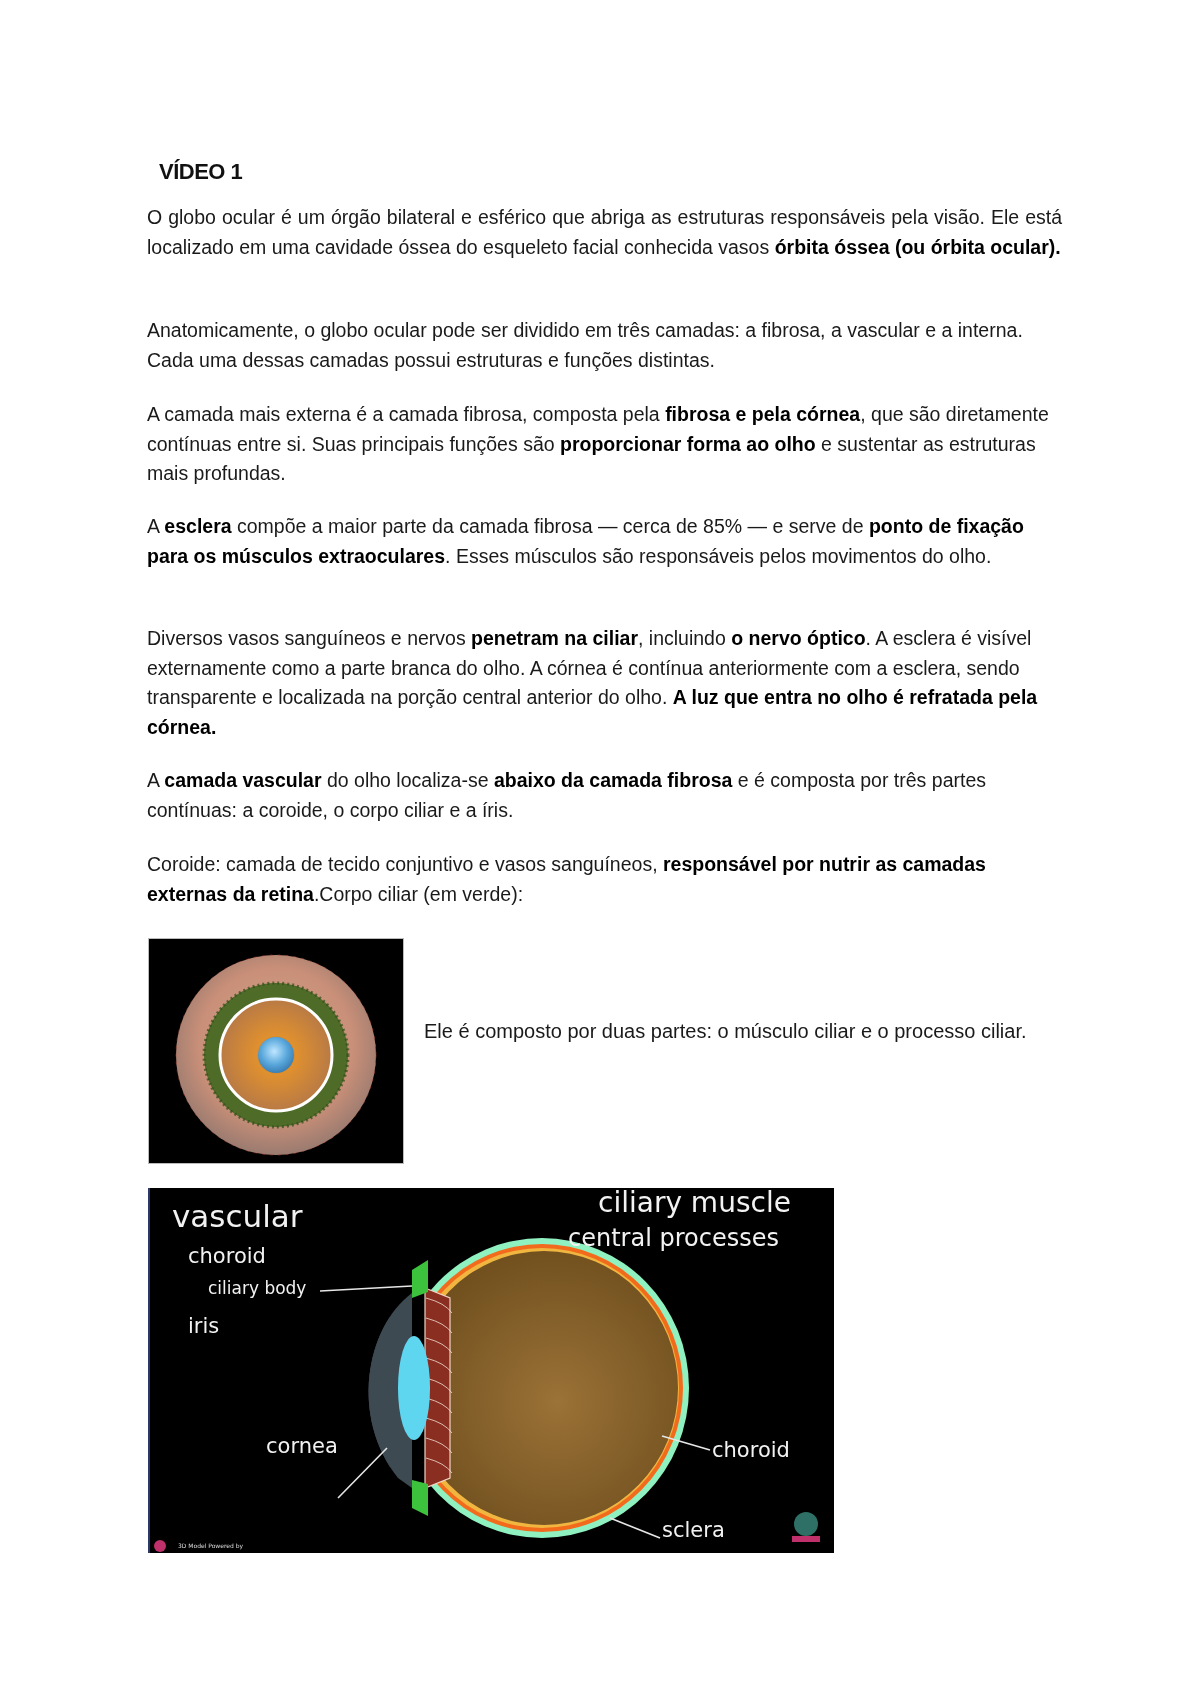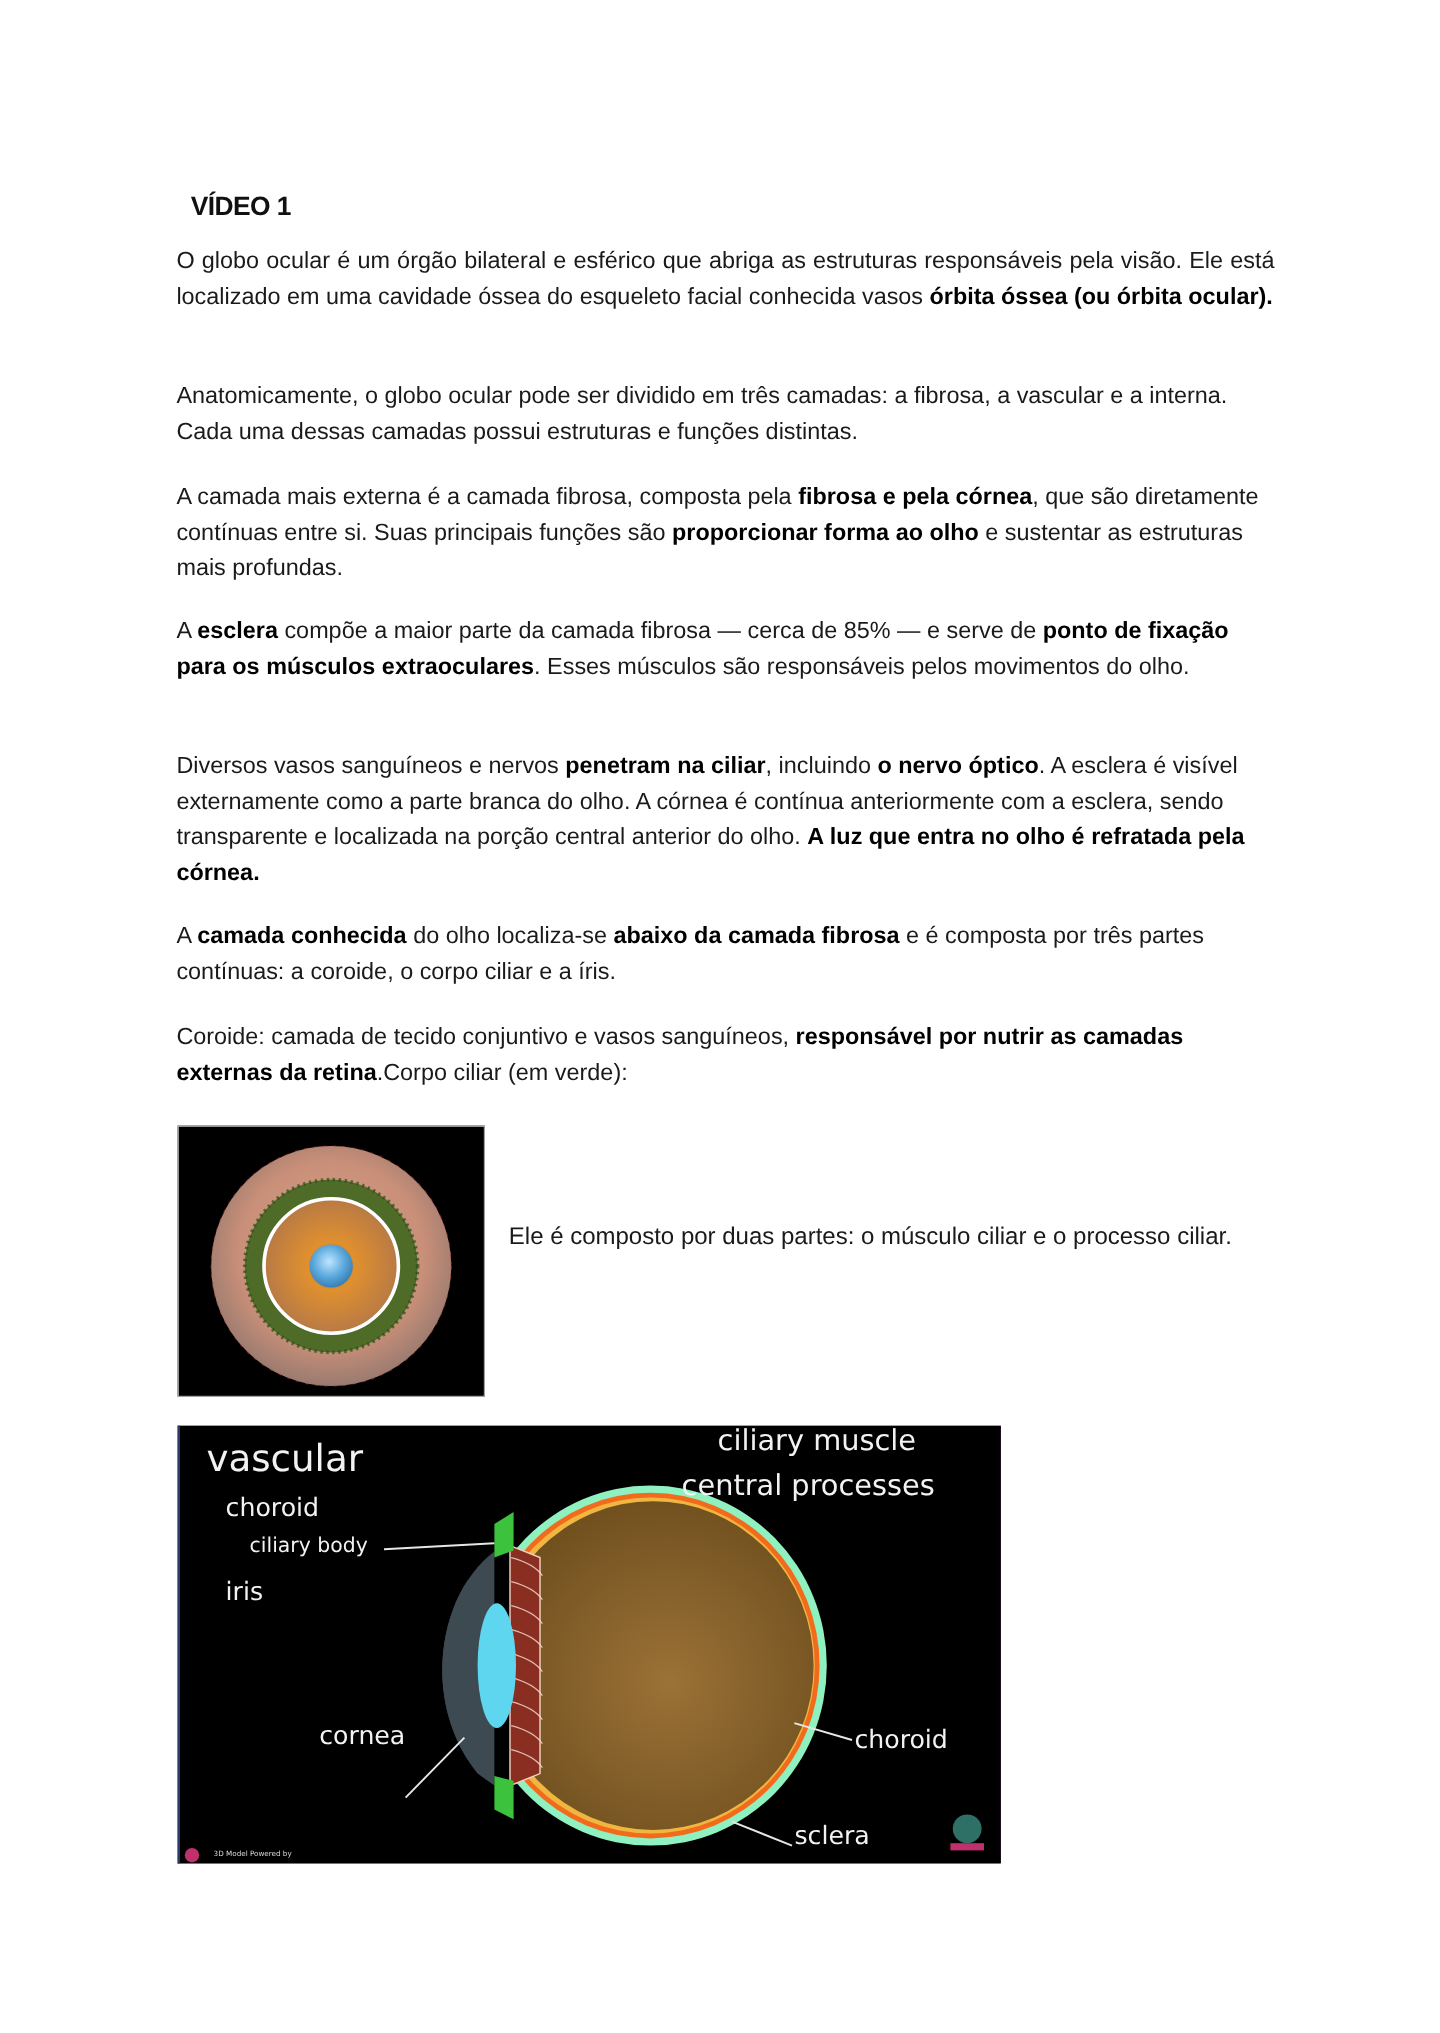--- a/index.html
+++ b/index.html
@@ -30,21 +30,21 @@
     .fig1 {
       position: absolute; left: 148px; top: 938px; width: 256px; height: 226px;
       background: #000; overflow: hidden; border: 1px solid #bbb; box-sizing: border-box;
     }
     .fig1-caption {
       position: absolute; left: 424px; top: 1017px; width: 640px;
       font-size: 20px; line-height: 29.5px; color: #1a1a1a; margin: 0;
     }
     .fig2 {
       position: absolute; left: 148px; top: 1188px; width: 686px; height: 365px;
-      background: #701a75; overflow: hidden; border-left: 2px solid #2b3a6a; box-sizing: border-box;
+      background: #a16207; overflow: hidden; border-left: 2px solid #2b3a6a; box-sizing: border-box;
     }
     .fig2 .lbl {
       position: absolute; color: #f2f2f2; font-family: "DejaVu Sans", sans-serif;
       font-weight: normal; white-space: nowrap;
     }
     .fig2 svg, .fig1 svg { position: absolute; left: 0; top: 0; }
     .credit {
       position: absolute; left: 28px; bottom: 4px; color: #ddd; font-size: 6px;
       font-family: "DejaVu Sans", sans-serif;
     }
@@ -52,21 +52,21 @@
 </head>
 <body>
 
 <div class="page">
   <h1 class="title">VÍDEO 1</h1>
   <p class="para justify" id="p1"><span>O globo ocular é um órgão bilateral e esférico que abriga as estruturas responsáveis pela visão. Ele está localizado em uma cavidade óssea do esqueleto facial conhecida vasos </span><b>órbita óssea (ou órbita ocular).</b></p>
   <p class="para" id="p2"><span>Anatomicamente, o globo ocular pode ser dividido em três camadas: a fibrosa, a vascular e a interna. Cada uma dessas camadas possui estruturas e funções distintas.</span></p>
   <p class="para" id="p3"><span>A camada mais externa é a camada fibrosa, composta pela </span><b>fibrosa e pela córnea</b><span>, que são diretamente contínuas entre si. Suas principais funções são </span><b>proporcionar forma ao olho</b><span> e sustentar as estruturas mais profundas.</span></p>
   <p class="para" id="p4"><span>A </span><b>esclera</b><span> compõe a maior parte da camada fibrosa — cerca de 85% — e serve de </span><b>ponto de fixação para os músculos extraoculares</b><span>. Esses músculos são responsáveis pelos movimentos do olho.</span></p>
   <p class="para" id="p5"><span>Diversos vasos sanguíneos e nervos </span><b>penetram na ciliar</b><span>, incluindo </span><b>o nervo óptico</b><span>. A esclera é visível externamente como a parte branca do olho. A córnea é contínua anteriormente com a esclera, sendo transparente e localizada na porção central anterior do olho. </span><b>A luz que entra no olho é refratada pela córnea.</b></p>
-  <p class="para" id="p6"><span>A </span><b>camada conhecida</b><span> do olho localiza-se </span><b>abaixo da camada fibrosa</b><span> e é composta por três partes contínuas: a coroide, o corpo ciliar e a íris.</span></p>
+  <p class="para" id="p6"><span>A </span><b>camada vascular</b><span> do olho localiza-se </span><b>abaixo da camada fibrosa</b><span> e é composta por três partes contínuas: a coroide, o corpo ciliar e a íris.</span></p>
   <p class="para" id="p7"><span>Coroide: camada de tecido conjuntivo e vasos sanguíneos, </span><b>responsável por nutrir as camadas externas da retina</b><span>.Corpo ciliar (em verde):</span></p>
 </div>
 
 <div class="fig1" title="front-view eyeball with ciliary body highlighted in green">
   <svg width="256" height="226" viewBox="0 0 256 226">
     <defs>
       <radialGradient id="sclera" cx="50%" cy="45%" r="55%">
         <stop offset="0%" stop-color="#d9a98f"></stop>
         <stop offset="70%" stop-color="#c98f78"></stop>
         <stop offset="100%" stop-color="#9a7b70"></stop>
@@ -144,18 +144,18 @@
 
     <circle cx="656" cy="336" r="12" fill="#2e6f66"></circle>
     <rect x="642" y="348" width="28" height="6" fill="#c0306a"></rect>
     <circle cx="10" cy="358" r="6" fill="#c0306a"></circle>
   </svg>
   <span class="lbl" style="left:22px; top:10px; font-size:31px;">vascular</span>
   <span class="lbl" style="left:38px; top:56px; font-size:21px;">choroid</span>
   <span class="lbl" style="left:58px; top:90px; font-size:17px;">ciliary body</span>
   <span class="lbl" style="left:38px; top:126px; font-size:21px;">iris</span>
   <span class="lbl" style="left:116px; top:246px; font-size:21px;">cornea</span>
-  <span class="lbl" style="left:448px; top:-2px; font-size:24px;">ciliary muscle</span>
+  <span class="lbl" style="left:448px; top:-2px; font-size:28px;">ciliary muscle</span>
   <span class="lbl" style="left:418px; top:36px; font-size:24px;">central processes</span>
   <span class="lbl" style="left:562px; top:250px; font-size:21px;">choroid</span>
   <span class="lbl" style="left:512px; top:330px; font-size:21px;">sclera</span>
   <span class="credit">3D Model Powered by</span>
 </div>
 
 </body></html>

